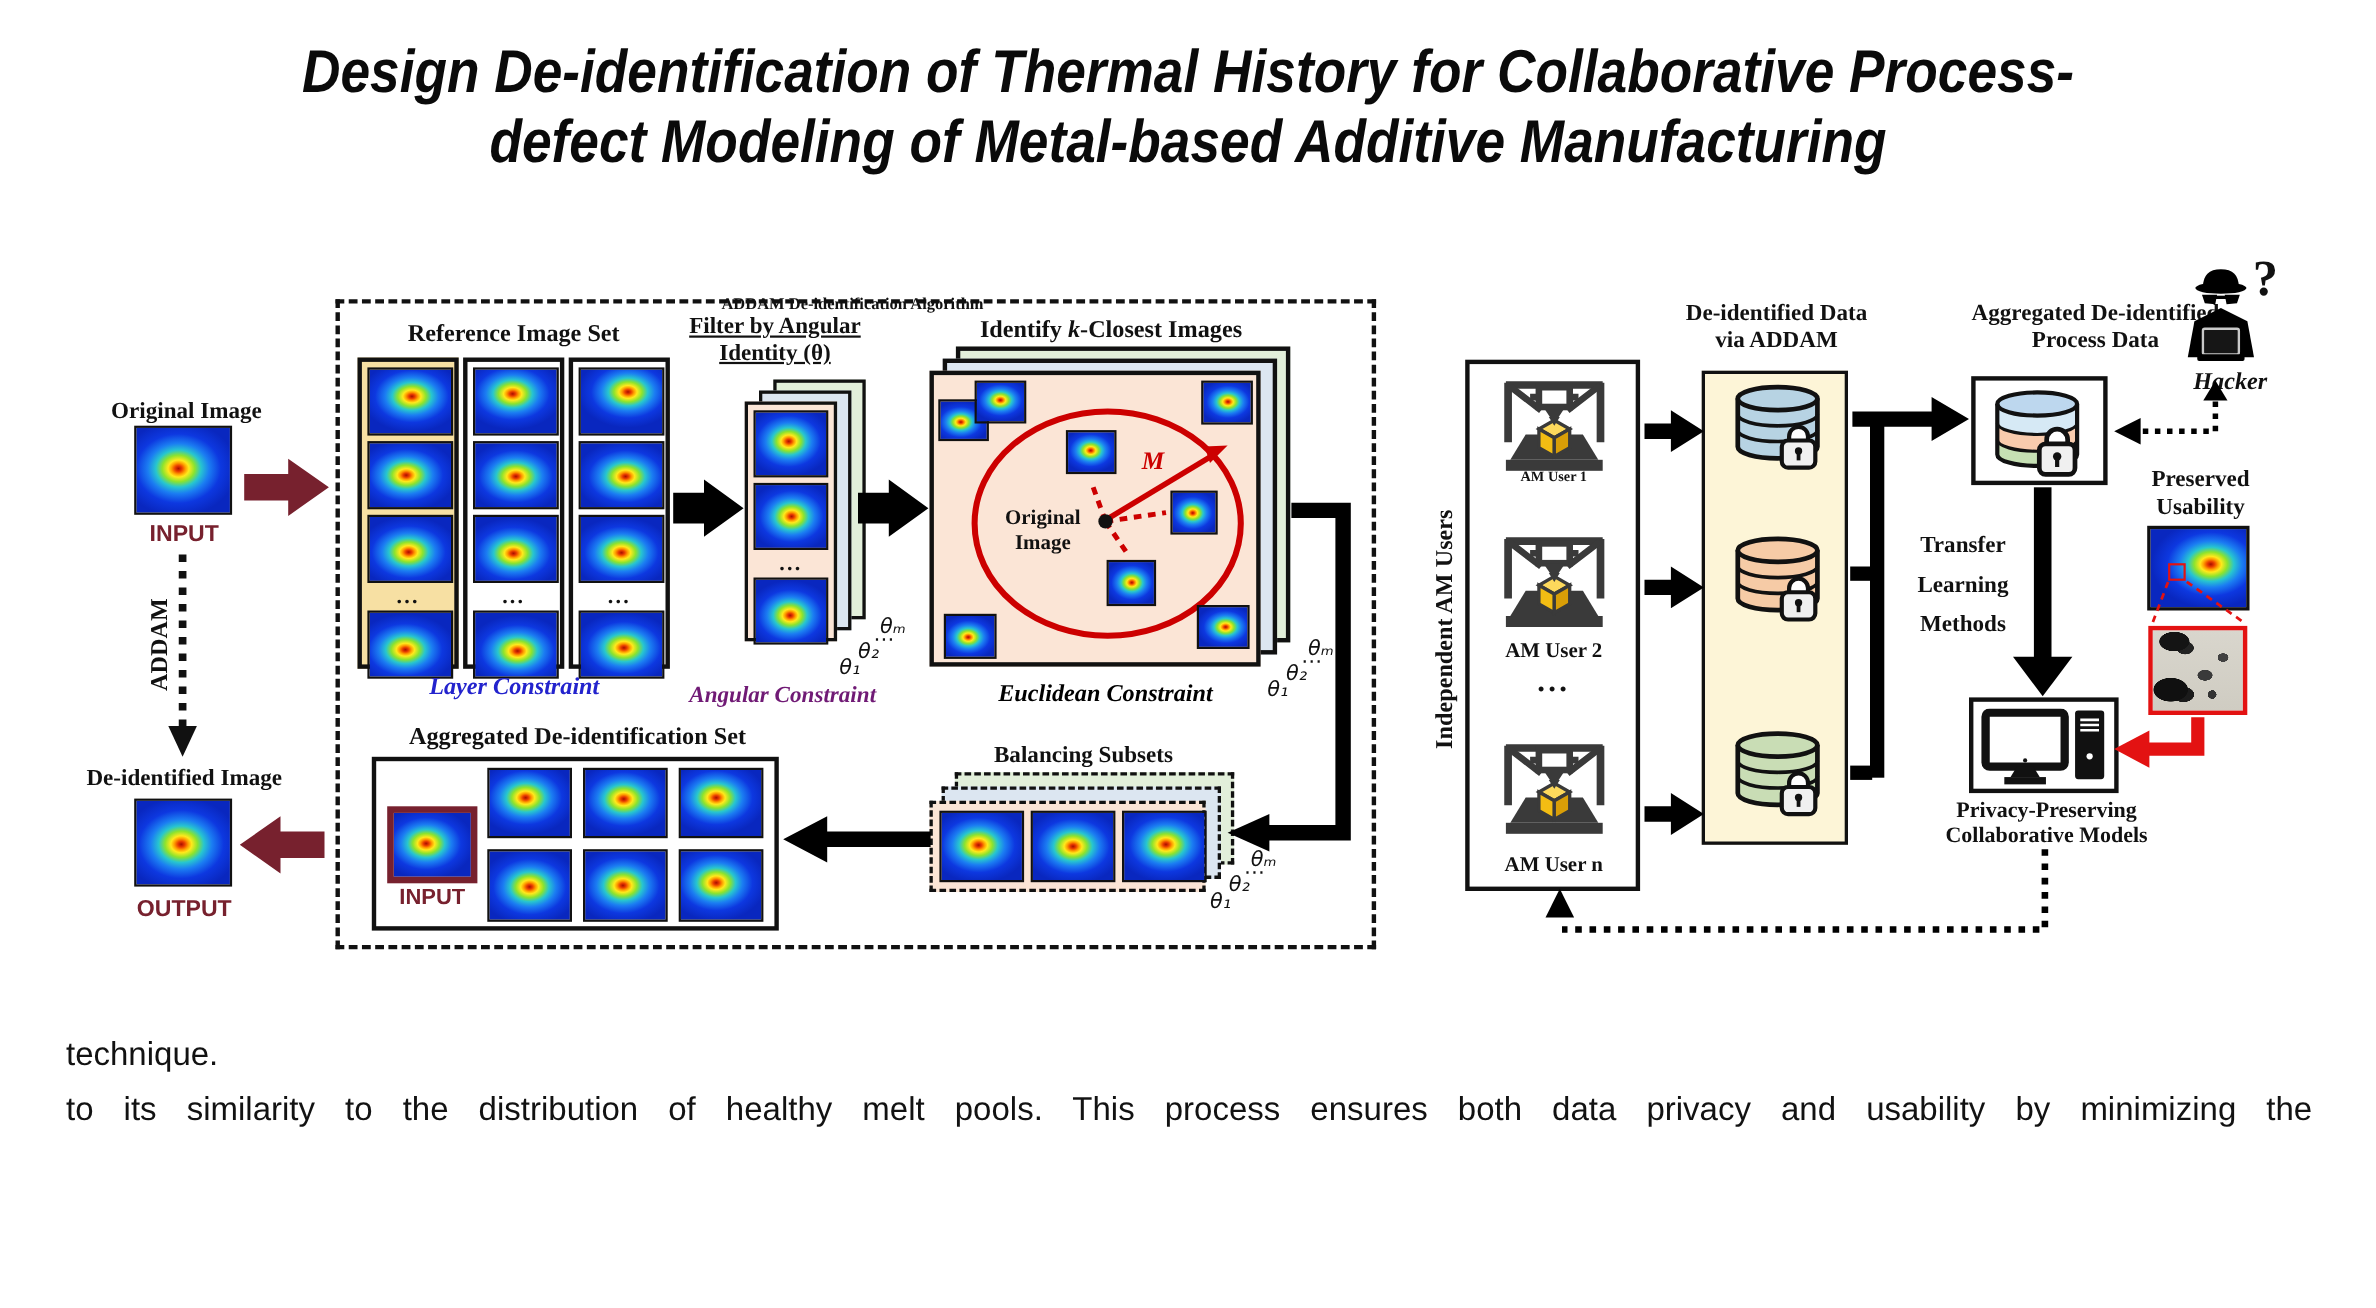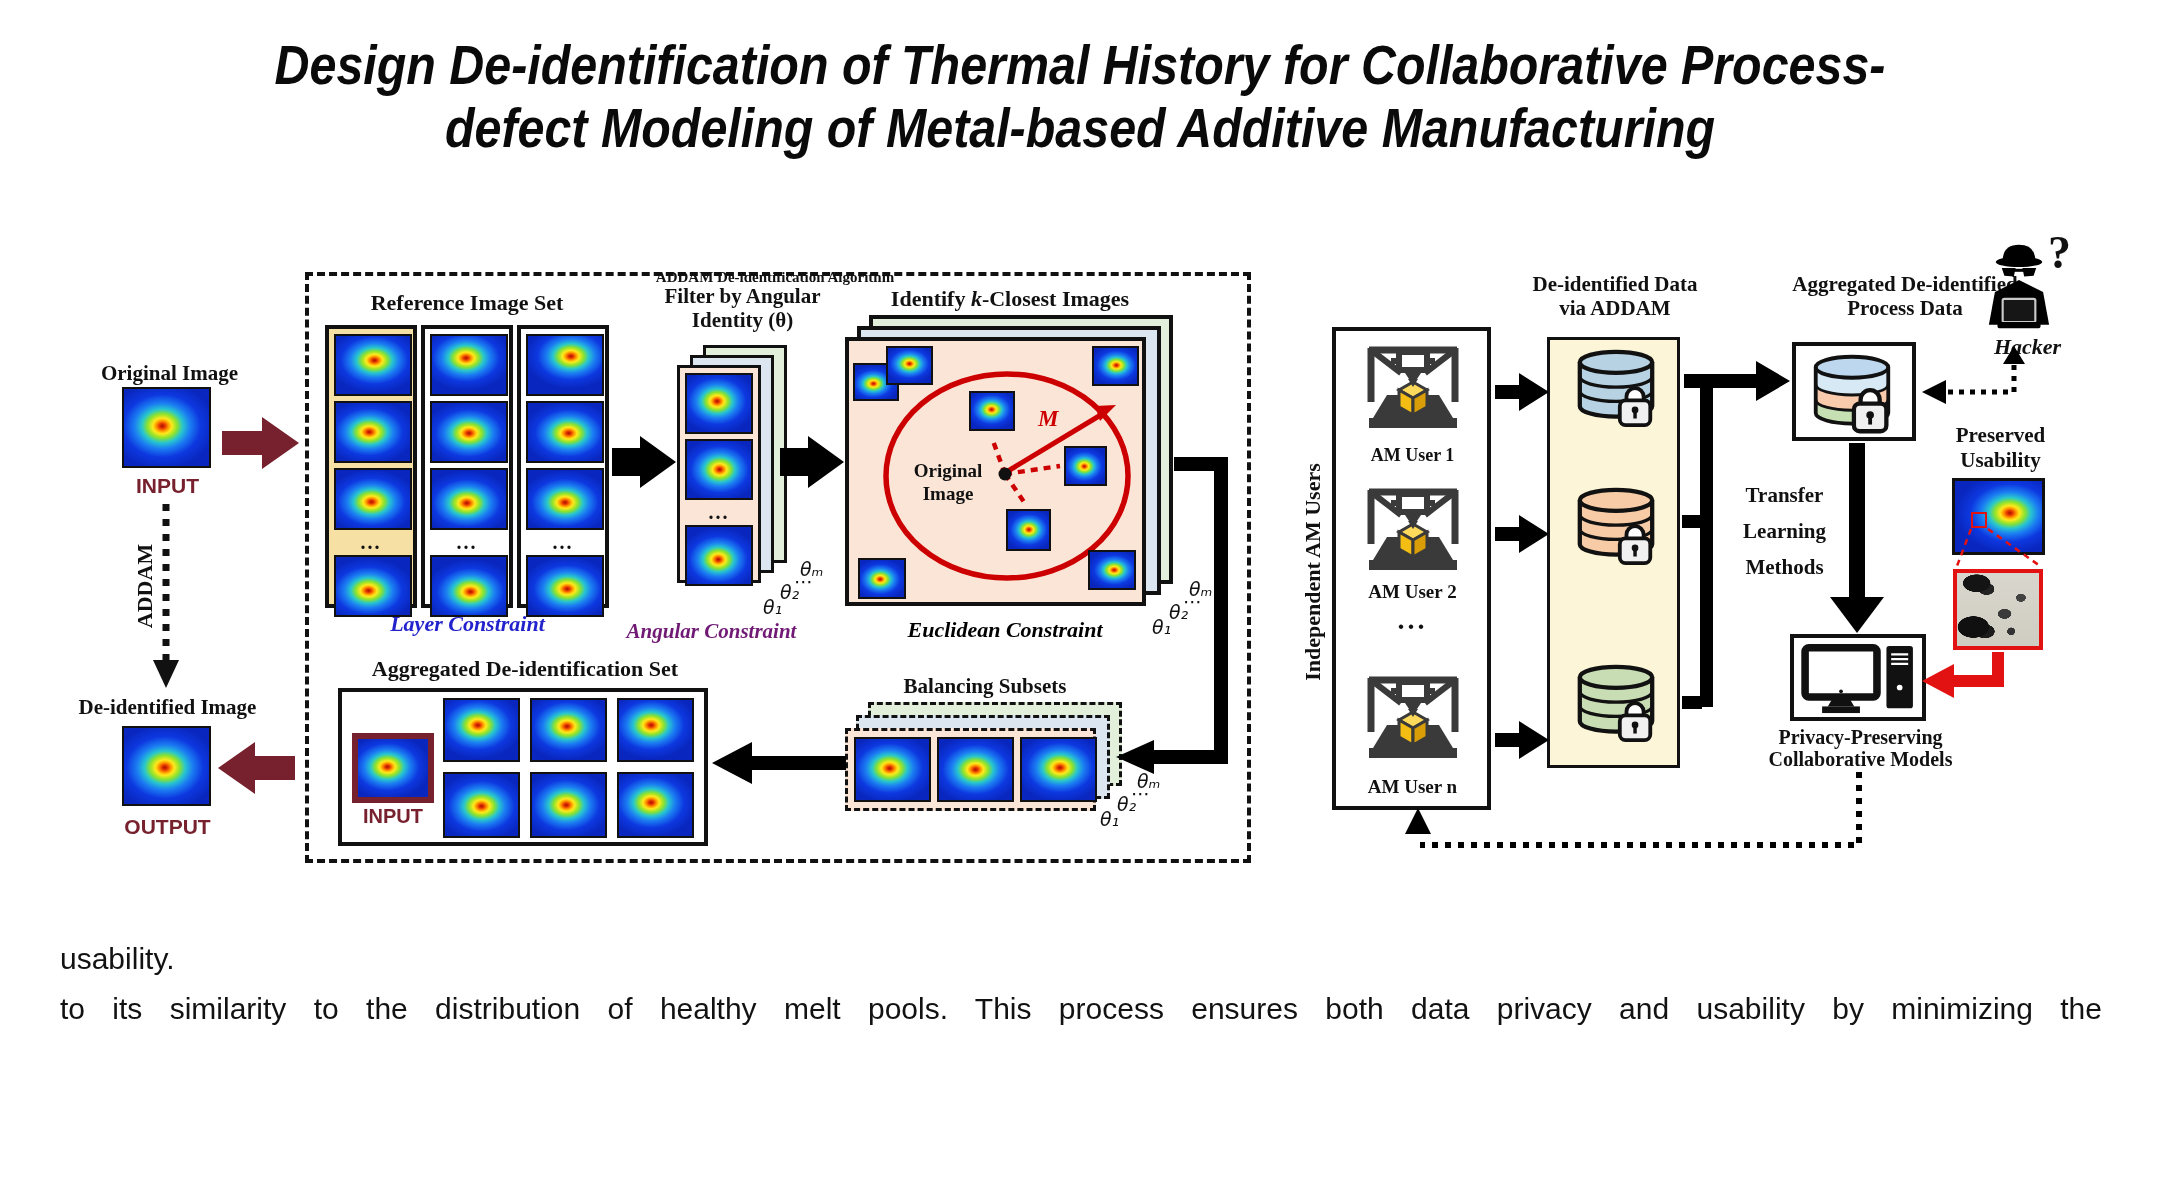--- a/index.html
+++ b/index.html
@@ -122,21 +122,21 @@
 <div class="abs th" style="left:122px;top:387px;width:89px;height:81px;border-width:2px;--cx:45%;--cy:48%;"></div>
 <div class="abs inputlbl" style="left:110px;top:474px;width:115px;">INPUT</div>
 <div class="abs lab" style="left:85px;top:574px;width:120px;transform:rotate(-90deg);font-size:22px;">ADDAM</div>
 <div class="abs lab" style="left:50px;top:695px;width:235px;">De-identified Image</div>
 <div class="abs th" style="left:122px;top:726px;width:89px;height:80px;border-width:2px;--cx:48%;--cy:52%;"></div>
 <div class="abs inputlbl" style="left:105px;top:815px;width:125px;">OUTPUT</div>
 
 <div class="abs lab" style="left:575px;top:231px;width:400px;font-size:15px;margin-top:34px;">ADDAM De-identification Algorithm</div>
 <div class="abs lab" style="left:332px;top:291px;width:270px;font-size:22px;">Reference Image Set</div>
 <div class="abs constraint" style="left:330px;top:611px;width:275px;color:#2323cd;">Layer Constraint</div>
-<div class="abs lab" style="left:650px;top:284px;width:185px;">
+<div class="abs lab" style="left:612px;top:284px;width:185px;text-decoration:underline;">
   <div>Filter by Angular</div>
   <div>Identity (θ)</div>
 </div>
 <div class="abs constraint" style="left:609px;top:619px;width:205px;font-size:21px;color:#701a75;">Angular Constraint</div>
 <div class="abs lab" style="left:860px;top:287px;width:300px;font-size:22px;">
   <span>Identify </span><span style="font-style:italic;">k</span><span>-Closest Images</span>
 </div>
 <div class="abs constraint" style="left:890px;top:617px;width:230px;color:#000000;">Euclidean Constraint</div>
 <div class="abs lab" style="left:908px;top:459px;width:80px;font-size:19px;line-height:23px;">
   <div>Original</div>
@@ -192,21 +192,21 @@
   <path d="M26 55 L78 55 L92 78 H12 Z" fill="#3a3a3a"></path>
     <rect x="8" y="78" width="88" height="10" fill="#3a3a3a"></rect>
   <polygon points="52,42 66,50 52,58 38,50" fill="#fdd95c" stroke="#3a3a3a" stroke-width="3"></polygon>
   <polygon points="38,50 52,58 52,75 38,67" fill="#f3bd13" stroke="#3a3a3a" stroke-width="3"></polygon>
   <polygon points="66,50 52,58 52,75 66,67" fill="#d99e07" stroke="#3a3a3a" stroke-width="3"></polygon>
   <rect x="38" y="12" width="28" height="18" fill="#fff" stroke="#3a3a3a" stroke-width="6"></rect>
   <path d="M30 21 h8 M66 21 h8" stroke="#3a3a3a" stroke-width="6"></path>
   <path d="M42 30 h20 l-6 9 h-8 z" fill="#3a3a3a"></path>
     <path d="M47 39 l5 8 5 -8 z" fill="#3a3a3a"></path>
 </svg>
-<div class="abs lab" style="left:1340px;top:443px;width:145px;font-size:18px;">AM User 1</div>
+<div class="abs lab" style="left:1340px;top:421px;width:145px;font-size:13px;">AM User 1</div>
 
 <svg class="abs" style="left:1361px;top:480px;" width="104" height="100" viewBox="0 0 104 96">
   <path d="M8 10 H96 M10 8 V62 M94 8 V62" stroke="#3a3a3a" stroke-width="7" fill="none"></path>
   <path d="M10 10 L40 33 M94 10 L64 33" stroke="#3a3a3a" stroke-width="6" fill="none"></path>
   <path d="M26 55 L78 55 L92 78 H12 Z" fill="#3a3a3a"></path>
     <rect x="8" y="78" width="88" height="10" fill="#3a3a3a"></rect>
   <polygon points="52,42 66,50 52,58 38,50" fill="#fdd95c" stroke="#3a3a3a" stroke-width="3"></polygon>
   <polygon points="38,50 52,58 52,75 38,67" fill="#f3bd13" stroke="#3a3a3a" stroke-width="3"></polygon>
   <polygon points="66,50 52,58 52,75 66,67" fill="#d99e07" stroke="#3a3a3a" stroke-width="3"></polygon>
   <rect x="38" y="12" width="28" height="18" fill="#fff" stroke="#3a3a3a" stroke-width="6"></rect>
@@ -372,16 +372,16 @@
   <polygon points="1954,664 1954,698 1922,681" fill="#e31212"></polygon>
 
   <line x1="1971" y1="529" x2="1957" y2="566" stroke="#e31212" stroke-width="2.5" stroke-dasharray="6,5"></line>
   <line x1="1988" y1="529" x2="2040" y2="566" stroke="#e31212" stroke-width="2.5" stroke-dasharray="6,5"></line>
 
   <path d="M1859 772 V845 H1420" fill="none" stroke="#000" stroke-width="6" stroke-dasharray="6,7"></path>
   <polygon points="1405,834 1431,834 1418,808" fill="#000"></polygon>
 </svg>
 
 <div class="abs footer">
-  <div>usability.</div>
+  <div>technique.</div>
   <div class="jline">to its similarity to the distribution of healthy melt pools. This process ensures both data privacy and usability by minimizing the</div>
 
 </div>
 
 </body></html>

